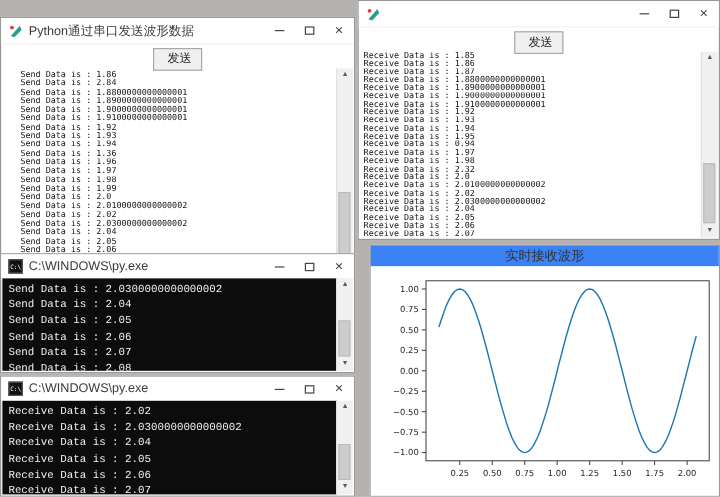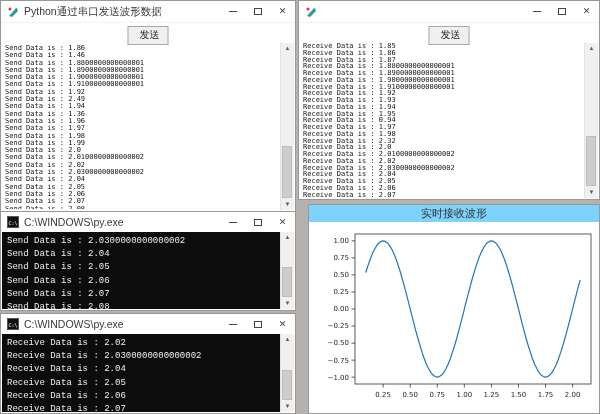--- a/index.html
+++ b/index.html
@@ -13,45 +13,45 @@
   .controls{position:absolute;right:0;top:0;height:20px;display:flex;}
   .ctrl{width:25px;height:20px;display:flex;align-items:center;justify-content:center;}
   .min-glyph{width:8px;height:1px;background:#444;}
   .max-glyph{width:8px;height:7px;border:1px solid #444;box-sizing:border-box;}
   .close-glyph{font-size:9px;color:#444;line-height:1;}
 
   .tk-button{position:absolute;top:25px;left:50%;transform:translateX(-50%);background:#f0f0f0;border:1px solid #a8a8a8;font-size:10px;color:#222;padding:1px 8px 2px 11px;font-family:"Liberation Sans",sans-serif;}
   .tk-list{position:absolute;left:4px;right:17px;overflow:hidden;font-family:"DejaVu Sans Mono",monospace;color:#141414;}
   .tk-list .li{white-space:pre;overflow:hidden;font-size:7px;}
   #send-list{top:44px;bottom:2px;}
-  #send-list .li{height:7.3px;line-height:7.3px;}
+  #send-list .li{height:7.3px;line-height:7.3px;margin-left:12px;}
   #recv-list{top:42px;bottom:2px;}
   #recv-list .li{height:6.75px;line-height:6.75px;}
 
   .scrollbar{position:absolute;right:1px;width:13px;background:#f0f0f0;border-left:1px solid #e2e2e2;}
   .tk-scroll{top:42px;bottom:1px;}
   .sb-arrow{position:absolute;left:0;width:13px;height:11px;font-size:6px;color:#5b5b5b;text-align:center;line-height:11px;}
   .sb-up{top:0;}
   .sb-down{bottom:0;}
   .sb-thumb{position:absolute;left:1px;width:10px;background:#cdcdcd;border:1px solid #bcbcbc;box-sizing:border-box;}
 
   .console-icon{margin-left:6px;width:12px;height:12px;background:#101010;color:#fff;font-size:5px;line-height:12px;text-align:center;font-family:"DejaVu Sans Mono",monospace;border:1px solid #555;box-sizing:border-box;}
   .console-body{position:absolute;top:20px;left:1px;right:14px;bottom:1px;background:#0c0c0c;overflow:hidden;padding:3px 0 0 5px;}
   .console-body .li{font-family:"Liberation Mono","DejaVu Sans Mono",monospace;font-size:9px;height:13.2px;line-height:13.2px;color:#efefef;white-space:pre;}
   .console-scroll{top:20px;bottom:1px;}
 
-  .plot-title-strip{height:17px;background:#7dd3fc;display:flex;align-items:center;justify-content:center;font-size:11px;color:#333;}
+  .plot-title-strip{height:17px;background:#3b82f6;display:flex;align-items:center;justify-content:center;font-size:11px;color:#333;}
   .figure{position:absolute;top:17px;left:0;right:0;bottom:0;background:#fff;}
 </style>
 </head>
 <body>
 
 <div class="desktop">
 
-  <div class="window" style="left:0;top:0;width:296px;height:212px;">
+  <div class="window" style="left:0;top:14px;width:296px;height:212px;">
     <div class="titlebar">
       <span class="app-icon">
         <svg width="12" height="12" viewBox="0 0 12 12">
             <path d="M2 10 L9.5 1.5 L11 5 L5 11 Z" fill="#2a9d8f"></path>
             <circle cx="3" cy="3" r="1.6" fill="#e63946"></circle>
           </svg>
       </span>
       <span class="title">Python通过串口发送波形数据</span>
       <span class="controls">
         <span class="ctrl">
@@ -61,27 +61,27 @@
             <span class="max-glyph"></span>
           </span>
         <span class="ctrl">
             <span class="close-glyph">✕</span>
           </span>
       </span>
     </div>
     <button class="tk-button">发送</button>
     <div class="tk-list" id="send-list">
         <div class="li">Send Data is : 1.86</div>
-        <div class="li">Send Data is : 1.46</div>
+        <div class="li">Send Data is : 2.84</div>
         <div class="li">Send Data is : 1.8800000000000001</div>
         <div class="li">Send Data is : 1.8900000000000001</div>
         <div class="li">Send Data is : 1.9000000000000001</div>
         <div class="li">Send Data is : 1.9100000000000001</div>
         <div class="li">Send Data is : 1.92</div>
-        <div class="li">Send Data is : 2.49</div>
+        <div class="li">Send Data is : 1.93</div>
         <div class="li">Send Data is : 1.94</div>
         <div class="li">Send Data is : 1.36</div>
         <div class="li">Send Data is : 1.96</div>
         <div class="li">Send Data is : 1.97</div>
         <div class="li">Send Data is : 1.98</div>
         <div class="li">Send Data is : 1.99</div>
         <div class="li">Send Data is : 2.0</div>
         <div class="li">Send Data is : 2.0100000000000002</div>
         <div class="li">Send Data is : 2.02</div>
         <div class="li">Send Data is : 2.0300000000000002</div>

